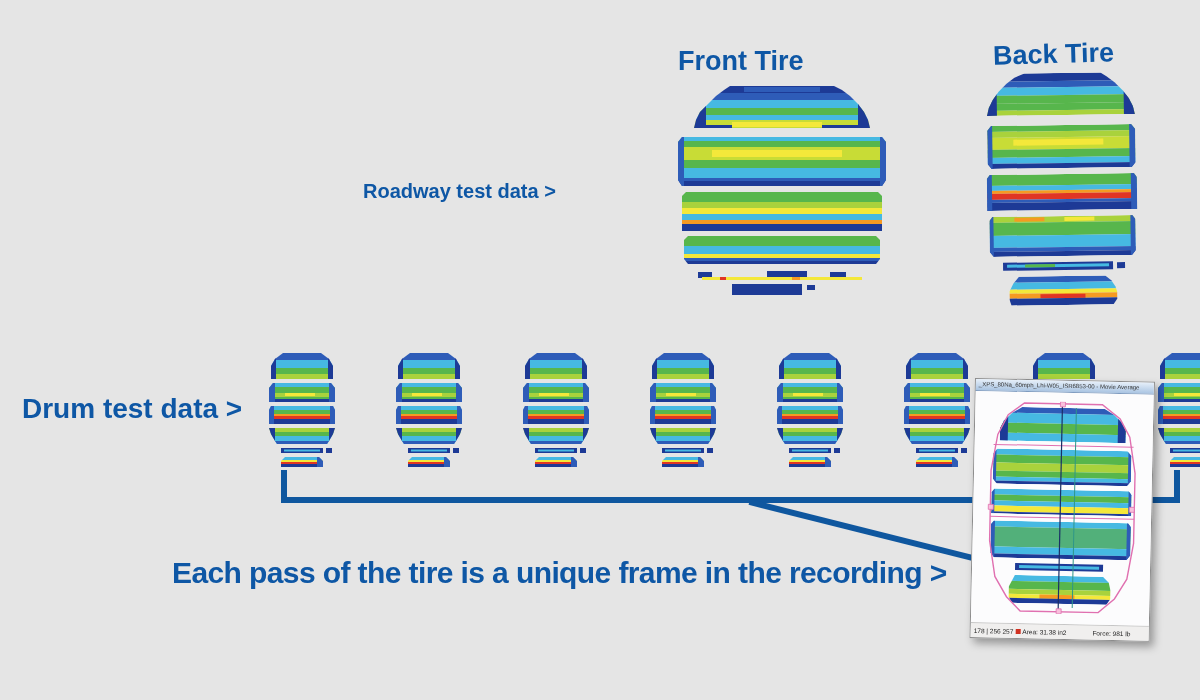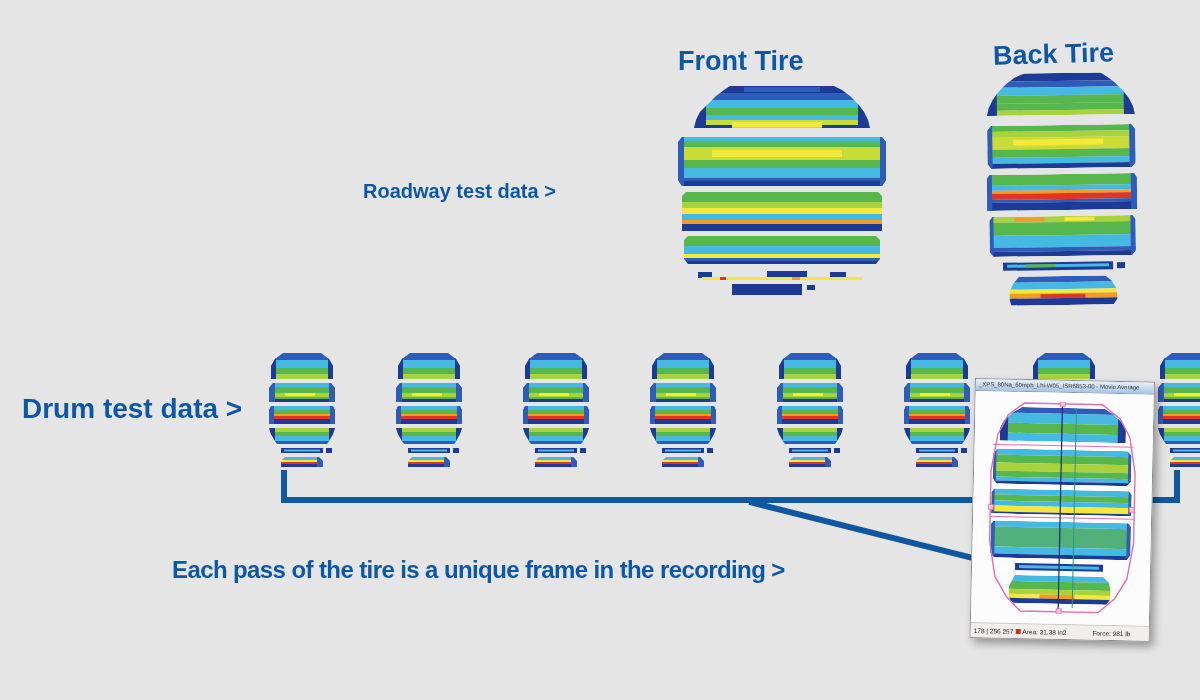--- a/index.html
+++ b/index.html
@@ -5,21 +5,21 @@
   html,body { margin:0; padding:0; background:#ffffff; }
   .canvas {
     position:relative; width:1200px; height:700px; background:#e5e5e5;
     overflow:hidden; font-family:"Liberation Sans", sans-serif;
   }
   .blue-label { position:absolute; color:#0e57a5; font-weight:bold; white-space:nowrap; z-index:4; }
   #front-title  { left:678px;  top:46px;  font-size:27px; }
   #back-title   { left:993px;  top:39px;  font-size:27px; transform:rotate(-1.6deg); }
   #roadway-label{ left:363px;  top:164px; font-size:20px;margin-top:16px; }
   #drum-label   { left:22px;   top:393px; font-size:28px; }
-  #caption      { left:172px;  top:556px; font-size:24px; letter-spacing:-0.6px; }
+  #caption      { left:172px;  top:556px; font-size:30px; letter-spacing:-0.6px; }
 
   .fp { position:absolute; z-index:2; }
   #fp-front-holder { left:672px; top:84px;  width:220px; height:215px; }
   #fp-back-holder  { left:984px; top:73px;  width:155px; height:235px; transform:rotate(-0.8deg); }
 
   #drum-row { position:absolute; left:0; top:0; width:1200px; height:700px; z-index:2; pointer-events:none; }
   .drum-fp { position:absolute; top:352px; width:70px; height:118px; }
 
   .line { position:absolute; background:#0f579f; z-index:3; }
   #brk-left-tick  { left:281px;  top:470px; width:6px;   height:33px; }

